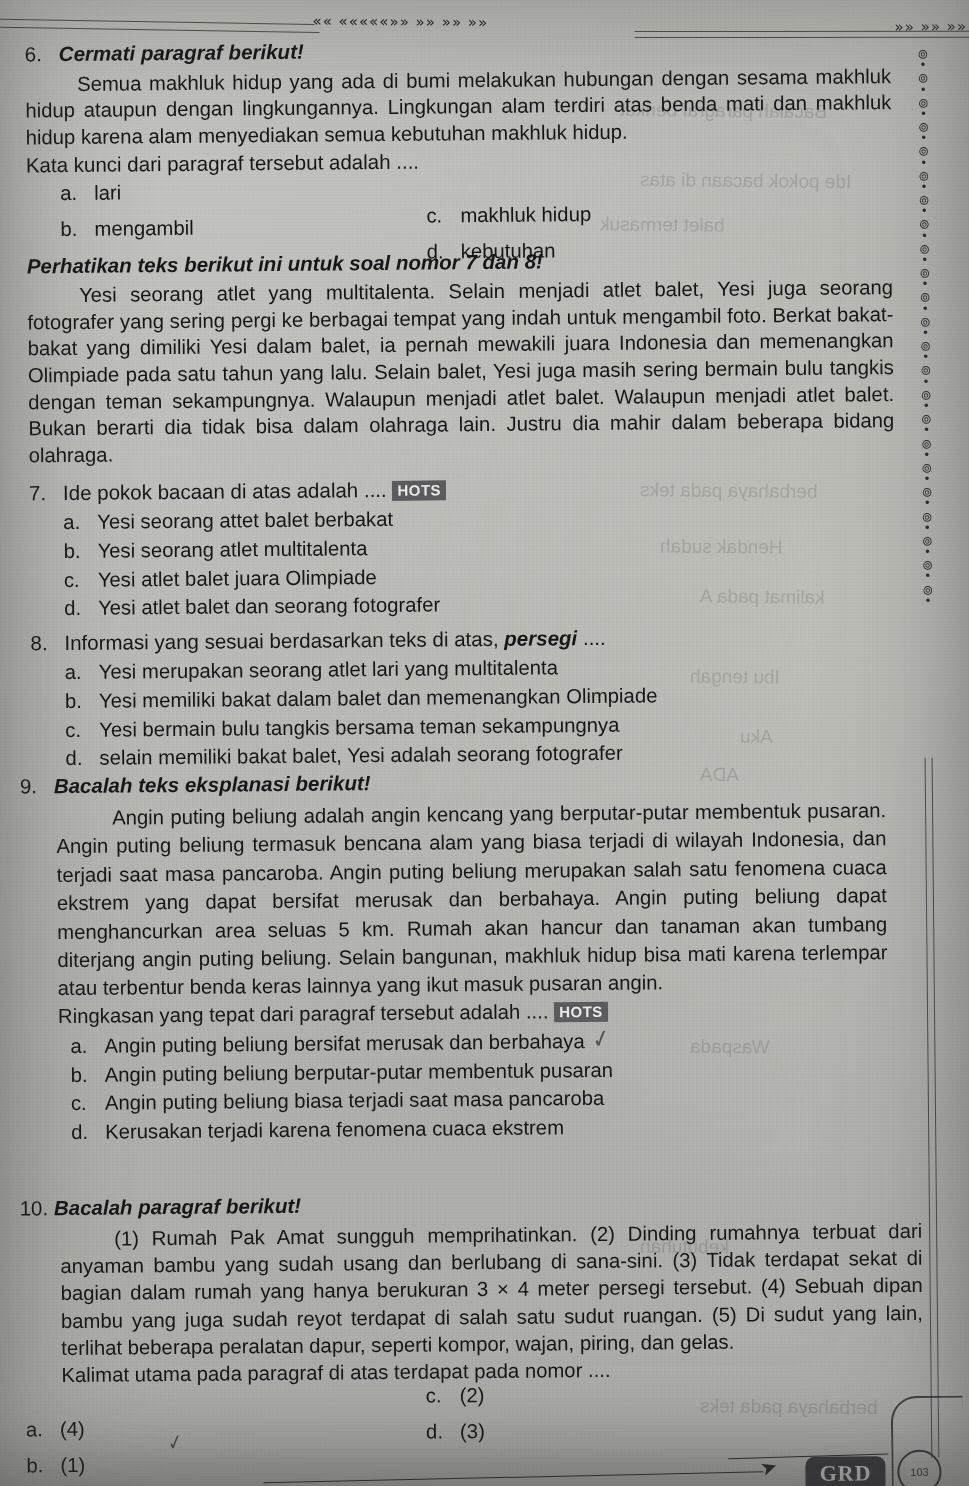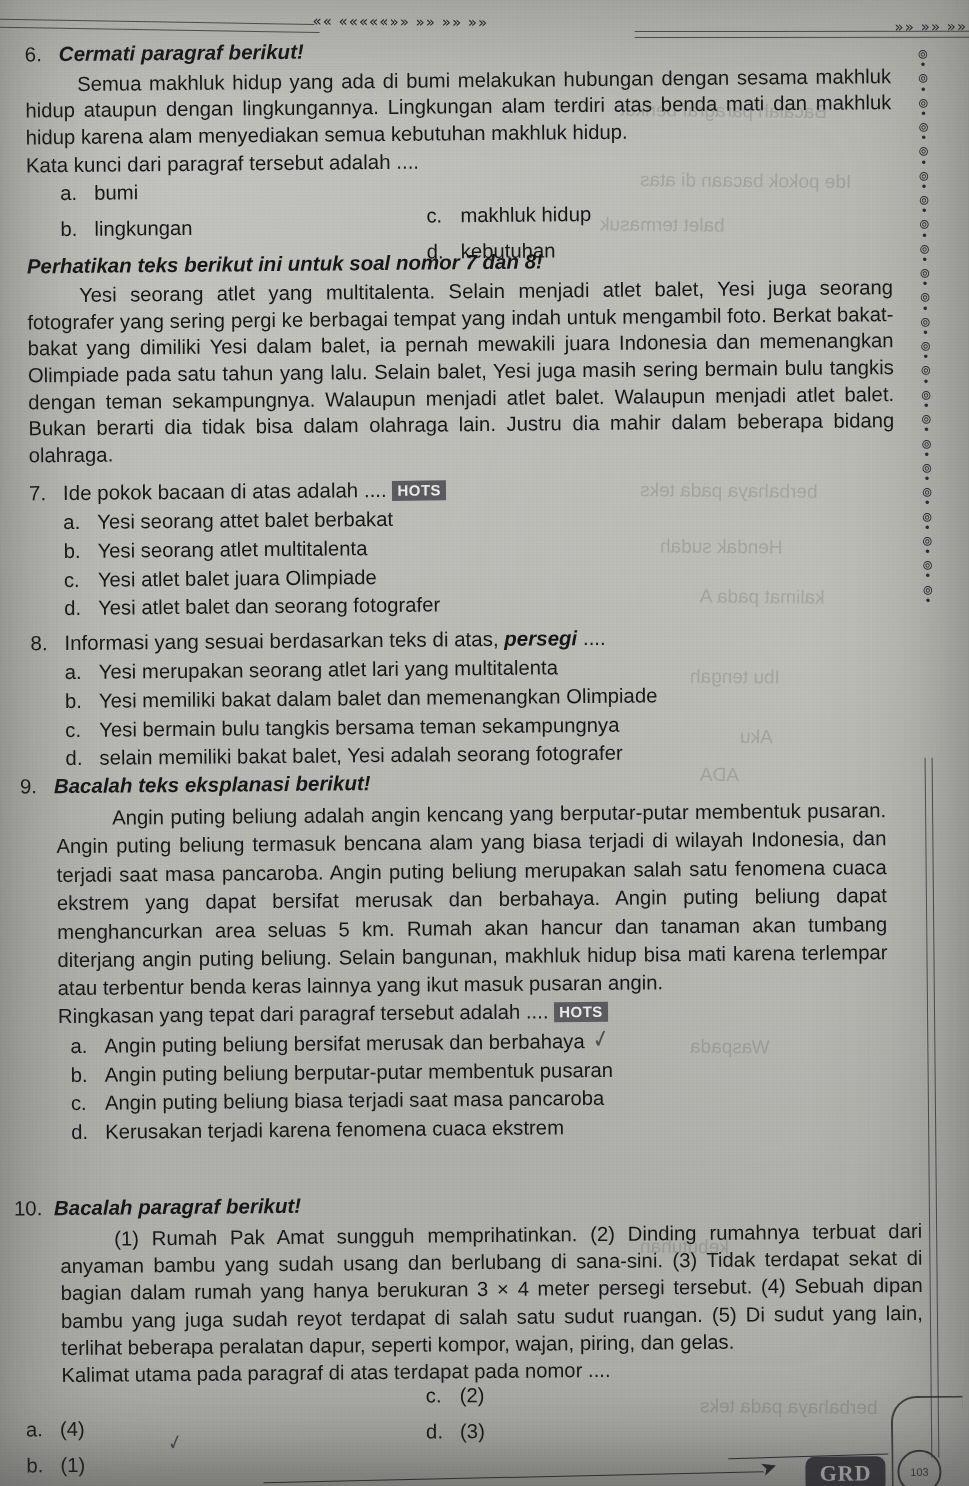--- a/index.html
+++ b/index.html
@@ -264,25 +264,25 @@
   <div class="qblock" style="left:30px;top:38px;width:880px;">
     <div class="qhead">
       <span class="qnum">6.</span>
       <span class="qtitle">Cermati paragraf berikut!</span>
     </div>
     <p class="para" style="margin-top:5px;width:866px;">Semua makhluk hidup yang ada di bumi melakukan hubungan dengan sesama makhluk hidup ataupun dengan lingkungannya. Lingkungan alam terdiri atas benda mati dan makhluk hidup karena alam menyediakan semua kebutuhan makhluk hidup.</p>
     <div class="qtext" style="margin-top:3px;">Kata kunci dari paragraf tersebut adalah ....</div>
     <div style="position:relative;height:78px;margin-top:2px;">
       <div class="opt-row" style="position:absolute;left:34px;top:0;">
         <span class="opt-letter">a.</span>
-        <span>bumi</span>
+        <span>lari</span>
       </div>
       <div class="opt-row" style="position:absolute;left:34px;top:36px;">
         <span class="opt-letter">b.</span>
-        <span>lingkungan</span>
+        <span>mengambil</span>
       </div>
       <div class="opt-row" style="position:absolute;left:400px;top:26px;">
         <span class="opt-letter">c.</span>
         <span>makhluk hidup</span>
       </div>
       <div class="opt-row" style="position:absolute;left:400px;top:62px;">
         <span class="opt-letter">d.</span>
         <span>kebutuhan</span>
       </div>
     </div>
@@ -374,21 +374,21 @@
       </div>
       <div class="opt-row" style="margin-left:48px;">
         <span class="opt-letter">d.</span>
         <span>Kerusakan terjadi karena fenomena cuaca ekstrem</span>
       </div>
     </div>
   </div>
 
   <div class="qblock" style="left:8px;top:1192px;width:910px;">
     <div class="qhead">
-      <span class="qnum" style="width:40px;flex:0 0 40px;">10.</span>
+      <span class="qnum" style="width:40px;flex:0 0 40px;text-align:center;">10.</span>
       <span class="qtitle">Bacalah paragraf berikut!</span>
     </div>
     <p class="para" style="margin:6px 0 0 46px;width:862px;line-height:1.34;text-indent:54px;">(1) Rumah Pak Amat sungguh memprihatinkan. (2) Dinding rumahnya terbuat dari anyaman bambu yang sudah usang dan berlubang di sana-sini. (3) Tidak terdapat sekat di bagian dalam rumah yang hanya berukuran 3 × 4 meter persegi tersebut. (4) Sebuah dipan bambu yang juga sudah reyot terdapat di salah satu sudut ruangan. (5) Di sudut yang lain, terlihat beberapa peralatan dapur, seperti kompor, wajan, piring, dan gelas.</p>
     <div style="margin-left:46px;margin-top:2px;font-size:20.3px;">Kalimat utama pada paragraf di atas terdapat pada nomor ....</div>
     <div style="position:relative;height:90px;">
       <div class="opt-row" style="position:absolute;left:410px;top:-2px;">
         <span class="opt-letter">c.</span>
         <span>(2)</span>
       </div>
       <div class="opt-row" style="position:absolute;left:10px;top:28px;">

